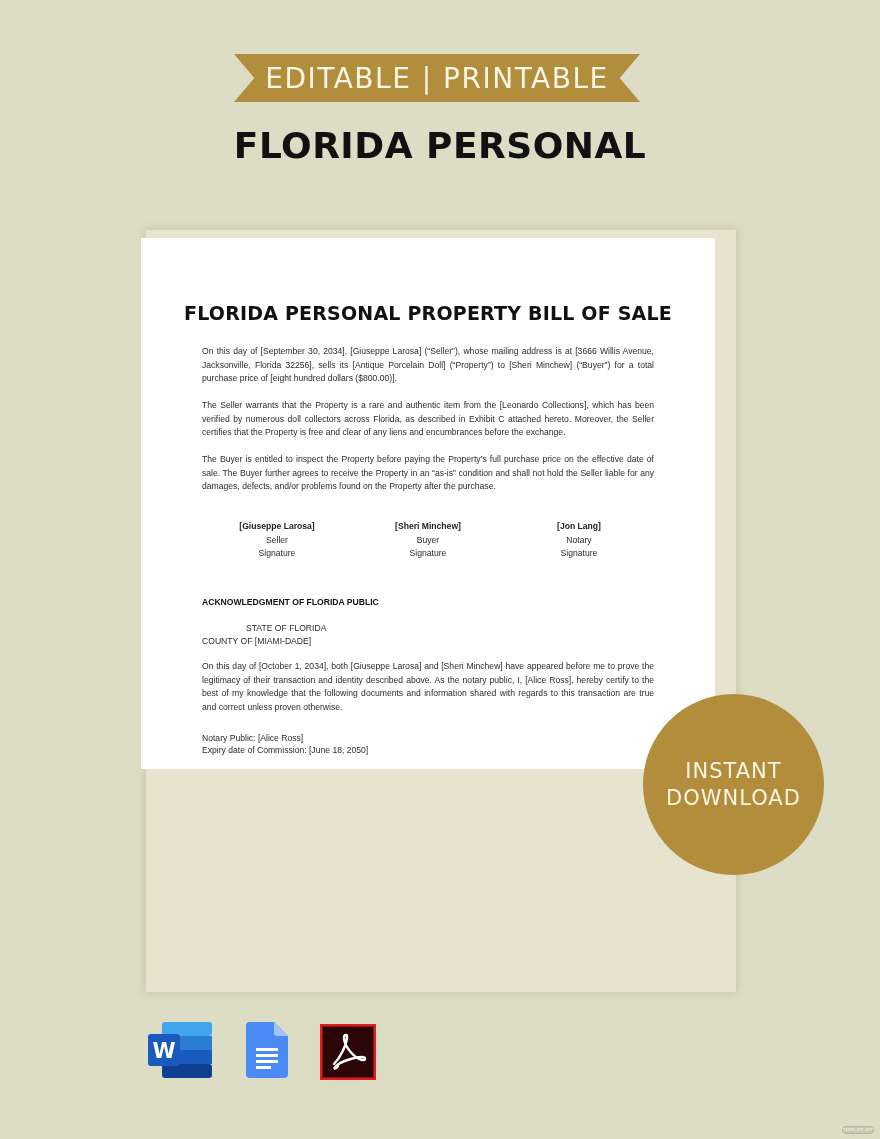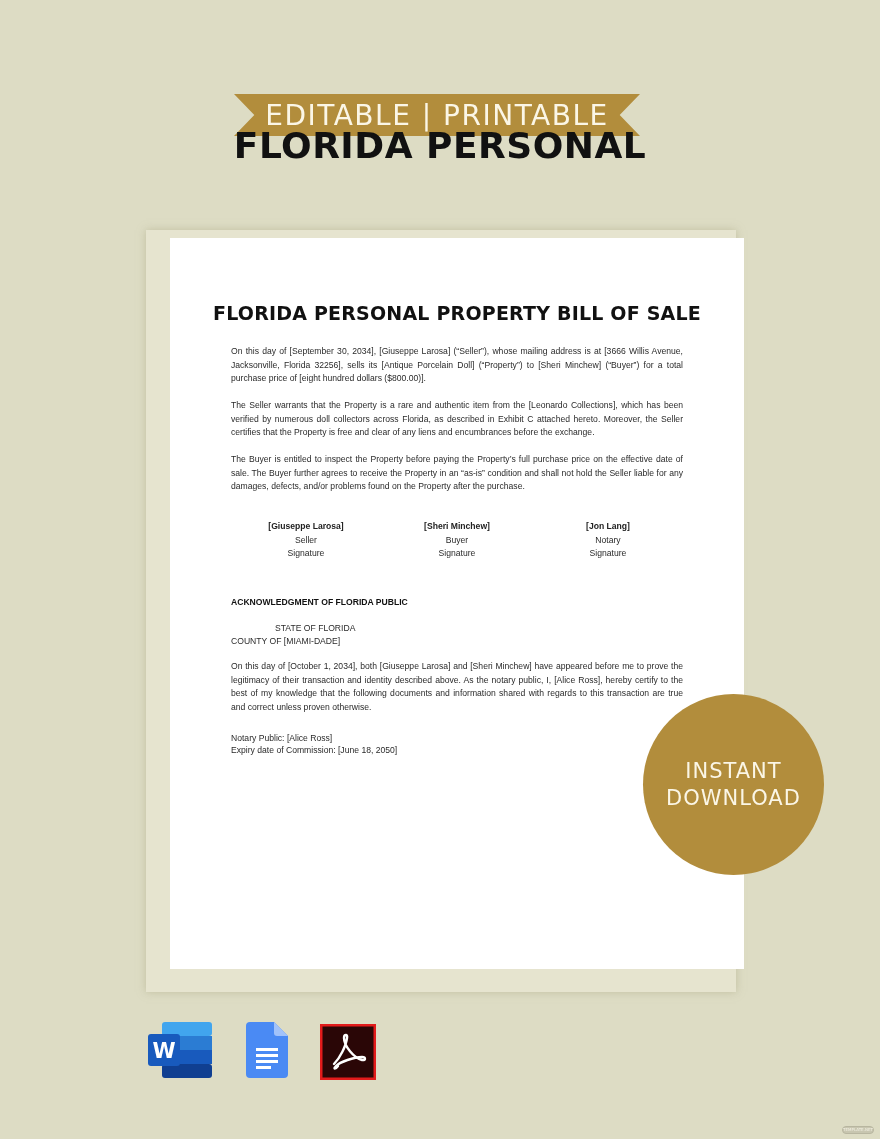--- a/index.html
+++ b/index.html
@@ -6,24 +6,24 @@
     html, body { width: 880px; height: 1139px; }
     body {
       background: #dddcc4;
       position: relative;
       overflow: hidden;
       font-family: "Liberation Sans", sans-serif;
     }
     .ribbon {
       position: absolute;
       left: 234px; top: 54px;
-      width: 406px; height: 42px;
+      width: 406px; height: 48px;
       background: #b28d3c;
       clip-path: polygon(0 0, 100% 0, 95% 50%, 100% 100%, 0 100%, 5% 50%);
-      display: flex; align-items: center; justify-content: center; margin-top: 40px;
+      display: flex; align-items: center; justify-content: center;
     }
     .ribbon span {
       color: #fbf6e6;
       font-family: "DejaVu Sans", sans-serif;
       font-size: 28px;
       letter-spacing: 1.5px;
       font-weight: normal;
     }
     .headline {
       position: absolute;
@@ -38,22 +38,22 @@
     }
     .frame {
       position: absolute;
       left: 146px; top: 230px;
       width: 590px; height: 762px;
       background: #e6e4cf;
       box-shadow: 0 0 8px rgba(170,165,130,0.55);
     }
     .page {
       position: absolute;
-      left: 170px; top: 238px;
-      width: 574px; height: 731px;
+      left: 141px; top: 238px;
+      width: 574px; height: 531px;
       background: #ffffff;
     }
     .doc {
       position: absolute;
       left: 61px; top: 0; width: 452px;
       font-family: "Liberation Sans", sans-serif;
       font-size: 8.6px;
       line-height: 13.5px;
       color: #2a2a2a;
     }

